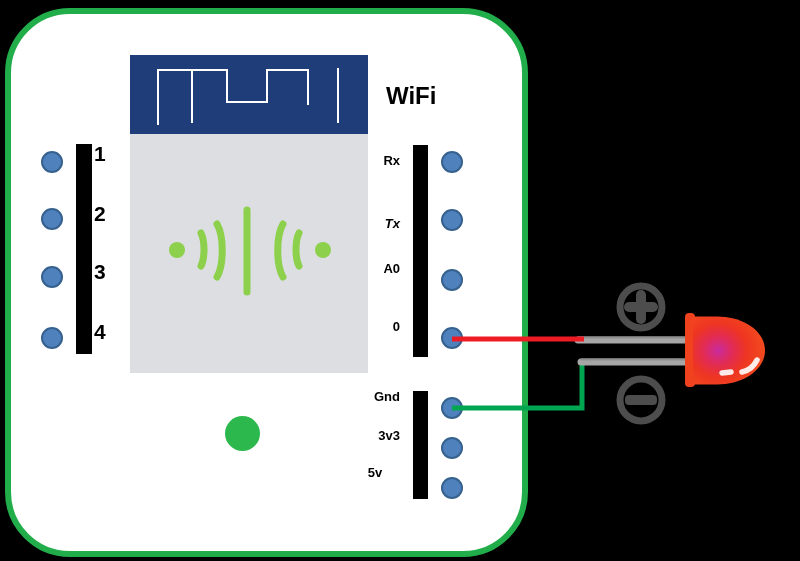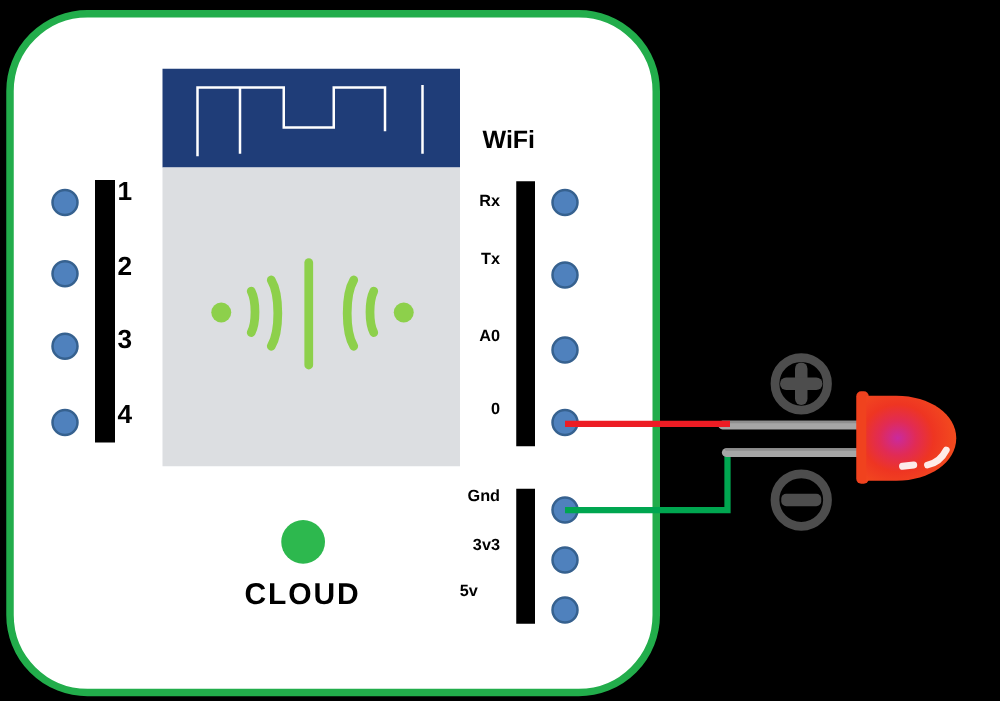--- a/index.html
+++ b/index.html
@@ -29,21 +29,21 @@
   .pin {
     position:absolute; width:22px; height:22px; box-sizing:border-box;
     border-radius:50%; background:#4f81bd; border:2px solid #36618f;
   }
   .lbl {
     position:absolute; color:#000; font-weight:700; height:26px;
     line-height:26px; white-space:nowrap;
   }
   .num   { font-size:21px; left:94px; width:26px; text-align:left; }
   .io-lbl, .pw-lbl { font-size:13px; left:350px; width:50px; text-align:right; }
-  .wifi-lbl  { left:386px; top:83px;  font-size:20px;margin-top:16px; }
+  .wifi-lbl  { left:386px; top:83px;  font-size:24px; }
   .cloud-lbl { left:162px; top:463px; width:160px; text-align:center;
                font-size:24px; letter-spacing:1.5px; }
   .cloud-dot {
     position:absolute; left:225px; top:416px; width:35px; height:35px;
     border-radius:50%; background:#2db84e;
   }
   .overlay { position:absolute; left:0; top:0; }
 </style>
 </head>
 <body>
@@ -83,37 +83,36 @@
   <div class="pin" style="left:41px; top:151px;"></div>
   <div class="pin" style="left:41px; top:208px;"></div>
   <div class="pin" style="left:41px; top:266px;"></div>
   <div class="pin" style="left:41px; top:327px;"></div>
   <div class="lbl num" style="top:141px;">1</div>
   <div class="lbl num" style="top:201px;">2</div>
   <div class="lbl num" style="top:259px;">3</div>
   <div class="lbl num" style="top:319px;">4</div>
 
   <div class="lbl io-lbl" style="top:148px;">Rx</div>
-  <div class="lbl io-lbl" style="top:194px;">Tx</div>
+  <div class="lbl io-lbl" style="top:211px;font-style:italic;">Tx</div>
   <div class="lbl io-lbl" style="top:256px;">A0</div>
   <div class="lbl io-lbl" style="top:314px;">0</div>
   <div class="pin" style="left:441px; top:151px;"></div>
   <div class="pin" style="left:441px; top:209px;"></div>
   <div class="pin" style="left:441px; top:269px;"></div>
   <div class="pin" style="left:441px; top:327px;"></div>
 
   <div class="lbl pw-lbl" style="top:384px;">Gnd</div>
   <div class="lbl pw-lbl" style="top:423px;">3v3</div>
   <div class="lbl pw-lbl" style="top:460px;text-align:center;">5v</div>
   <div class="pin" style="left:441px; top:397px;"></div>
   <div class="pin" style="left:441px; top:437px;"></div>
   <div class="pin" style="left:441px; top:477px;"></div>
 
   <div class="cloud-dot"></div>
-  <div class="lbl cloud-lbl">CLOUD</div>
 
   <svg class="overlay" width="800" height="561" viewBox="0 0 800 561">
     <defs>
       <radialGradient id="ledGlow" cx="0.35" cy="0.5" r="0.72">
         <stop offset="0" stop-color="#c92a9e"></stop>
         <stop offset="0.28" stop-color="#e12b55"></stop>
         <stop offset="0.55" stop-color="#ee3522"></stop>
         <stop offset="1" stop-color="#f4511d"></stop>
       </radialGradient>
     </defs>

